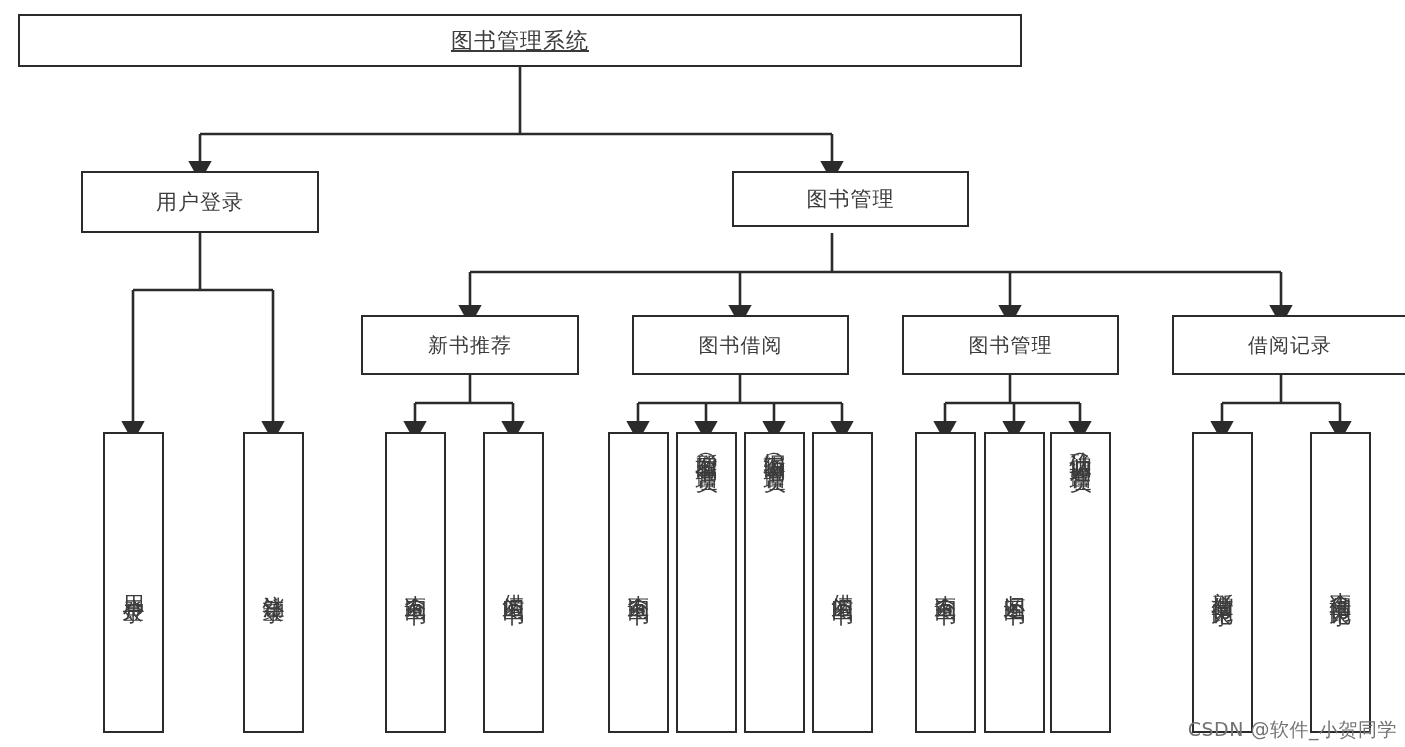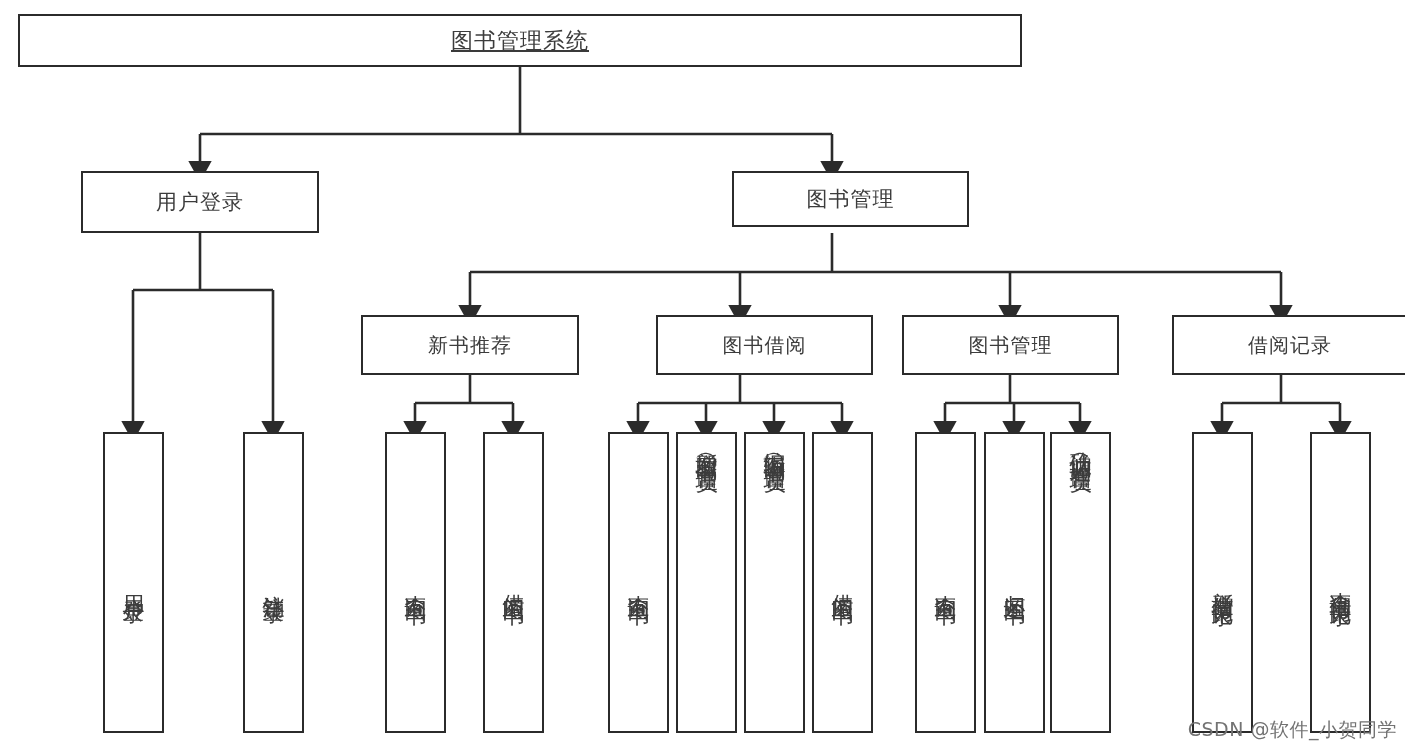--- a/index.html
+++ b/index.html
@@ -136,21 +136,21 @@
   </div>
 
   <div class="node lvl2" style="left:732px; top:171px; width:237px; height:56px;">
     <span class="label">图书管理</span>
   </div>
 
   <div class="node lvl3" style="left:361px; top:315px; width:218px; height:60px;">
     <span class="label">新书推荐</span>
   </div>
 
-  <div class="node lvl3" style="left:632px; top:315px; width:217px; height:60px;margin-left:24px;">
+  <div class="node lvl3" style="left:632px; top:315px; width:217px; height:60px;">
     <span class="label">图书借阅</span>
   </div>
 
   <div class="node lvl3" style="left:902px; top:315px; width:217px; height:60px;">
     <span class="label">图书管理</span>
   </div>
 
   <div class="node lvl3" style="left:1172px; top:315px; width:236px; height:60px;">
     <span class="label">借阅记录</span>
   </div>

